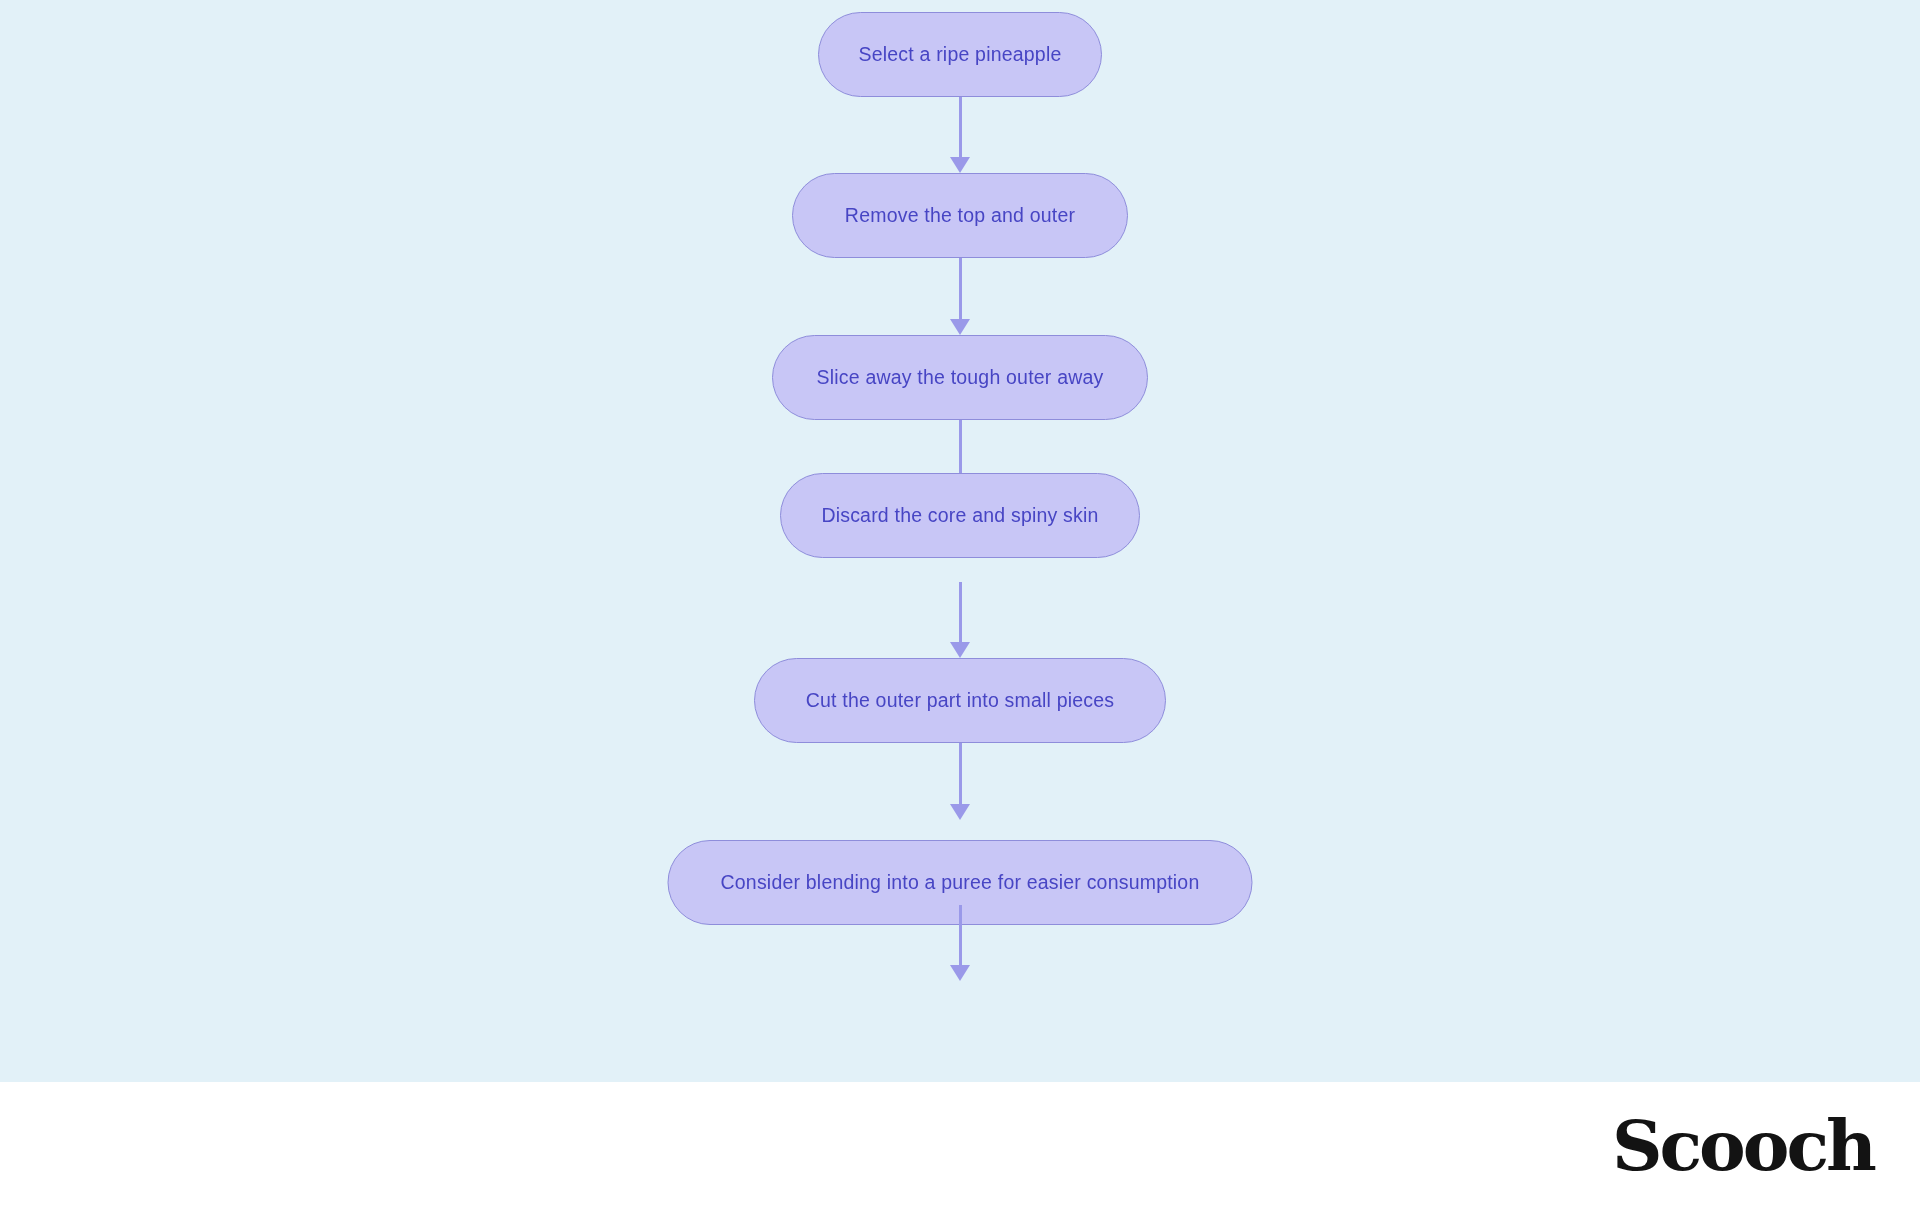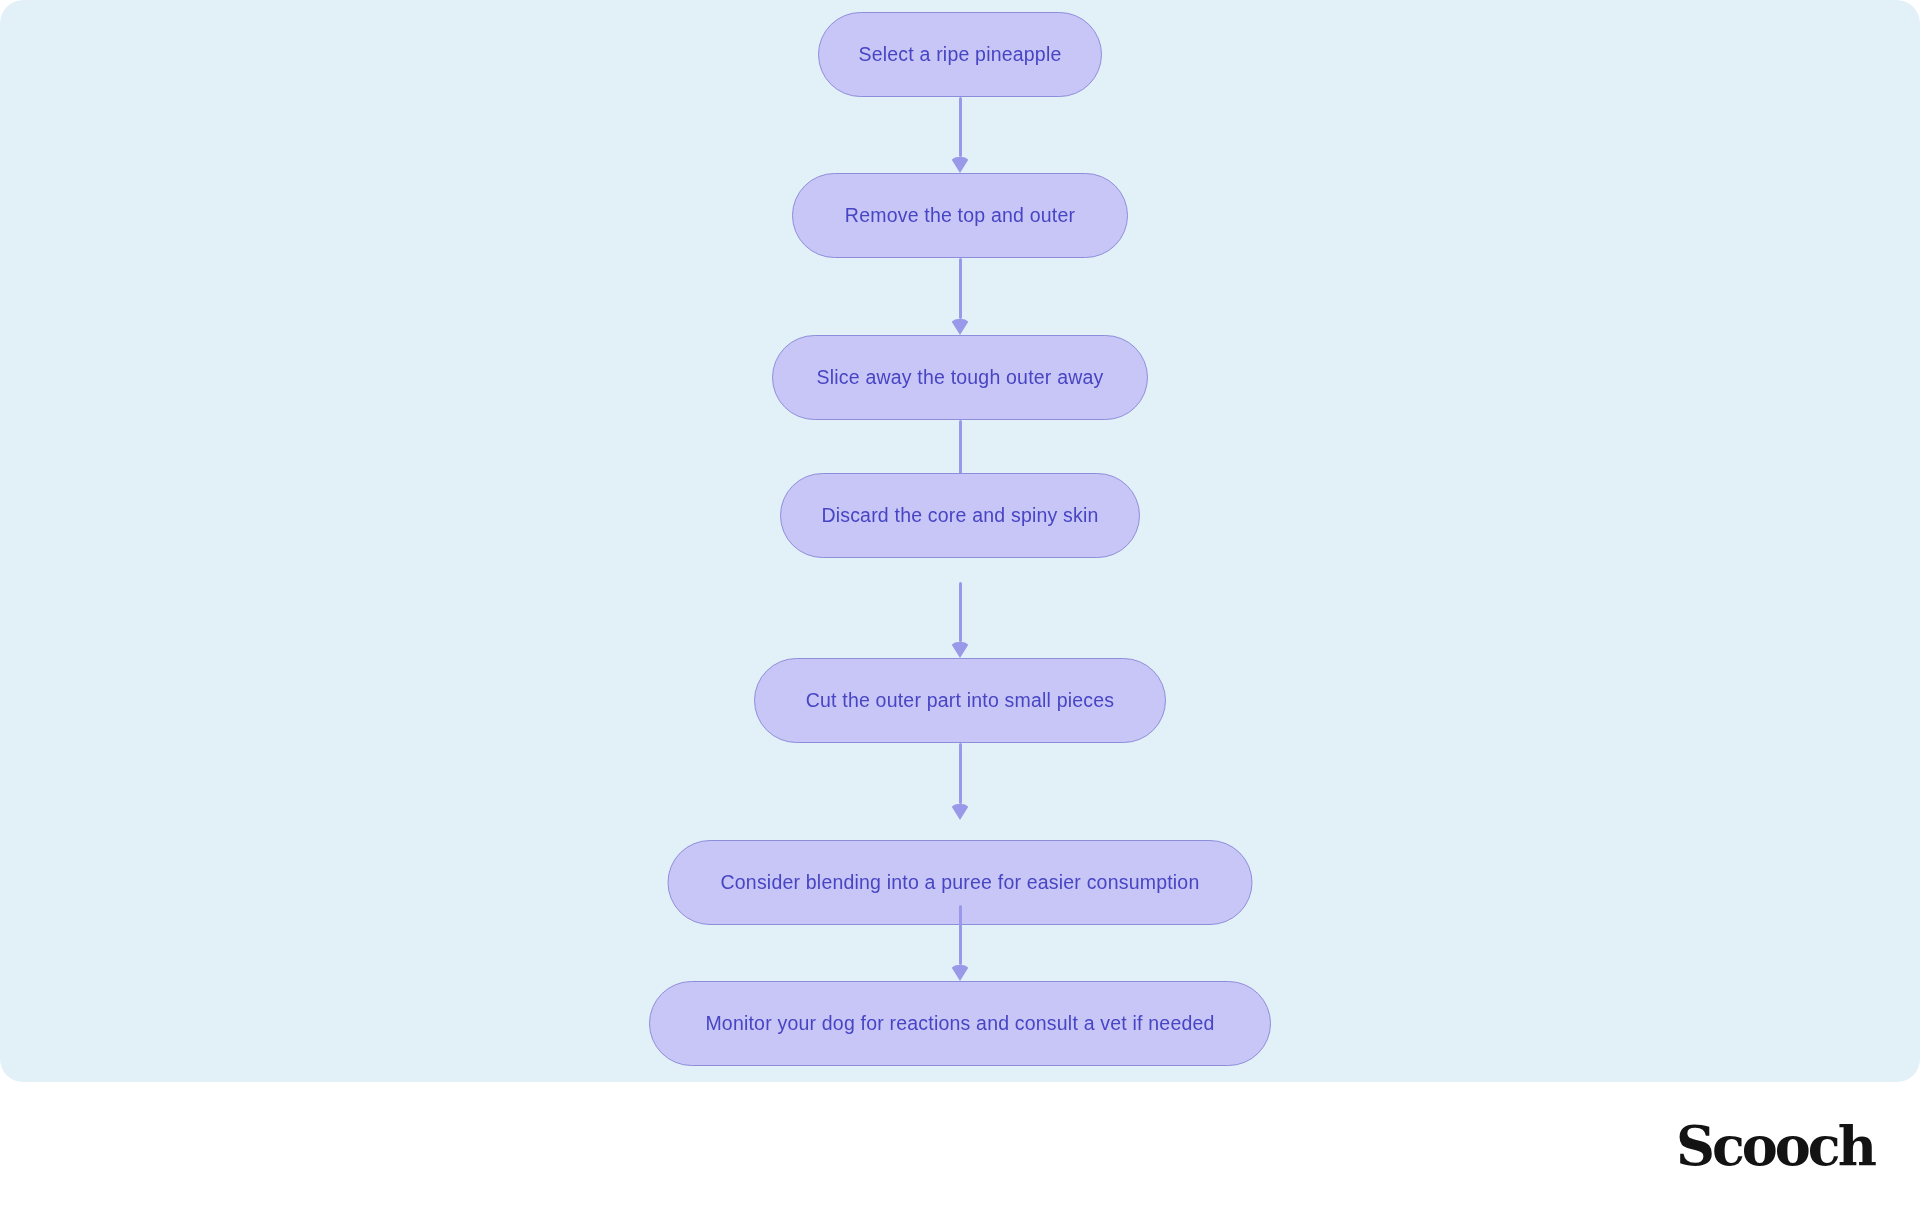--- a/index.html
+++ b/index.html
@@ -4,21 +4,21 @@
 <style>
   :root{
     --bg: #e2f1f8;
     --footer-bg: #ffffff;
     --node-fill: #c8c6f6;
     --node-border: #8e8ddb;
     --node-text: #4745c4;
     --arrow: #9a99e9;
     --logo: #131313;
   }
-  *{margin:0;padding:0;box-sizing:border-box;border-radius:23px;}
+  *{margin:0;padding:0;box-sizing:border-box;}
   html,body{width:1920px;height:1215px;overflow:hidden;}
   body{font-family:"Liberation Sans", sans-serif;}
   .canvas{
     position:relative;
     width:1920px;height:1215px;
     background:var(--footer-bg);
   }
   .chart-area{
     position:absolute;
     left:0;top:0;width:1920px;height:1082px;
@@ -65,21 +65,21 @@
     left:0;top:1082px;width:1920px;height:133px;
     background:var(--footer-bg);
   }
   .logo{
     position:absolute;
     right:46px;
     top:50%;
     transform:translateY(-54%);
     font-family:"DejaVu Serif", serif;
     font-weight:bold;
-    font-size:54px;
+    font-size:70px;
     letter-spacing:-3px;
     color:var(--logo);
   }
 </style>
 </head>
 <body>
 
 <div class="canvas">
   <div class="chart-area">
 
@@ -130,22 +130,19 @@
 
     <div class="node" style="top:840px;width:585px">
       <span>Consider blending into a puree for easier consumption</span>
     </div>
 
     <div class="arrow" style="top:905px;height:76px">
       <div class="shaft"></div>
       <div class="head"></div>
     </div>
 
-    <div class="node" style="top:981px;width:622px">
-      <span>Monitor your dog for reactions and consult a vet if needed</span>
-    </div>
 
   </div>
 
   <div class="footer">
     <div class="logo">Scooch</div>
   </div>
 </div>
 
 </body></html>

